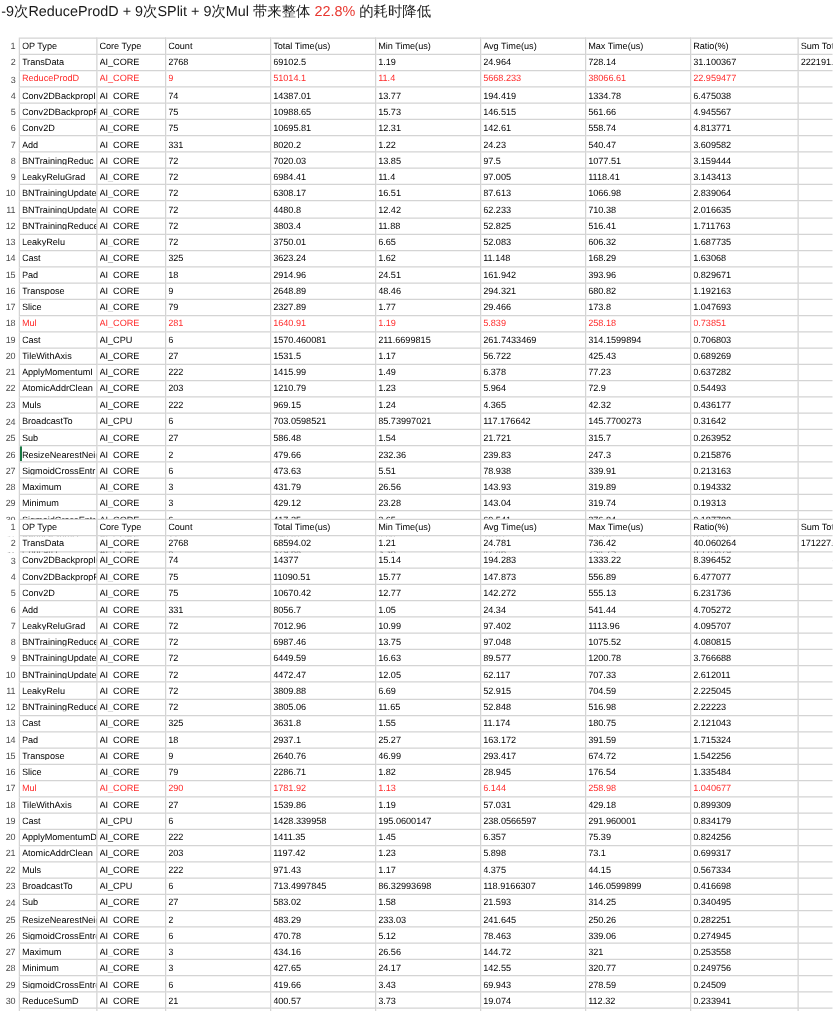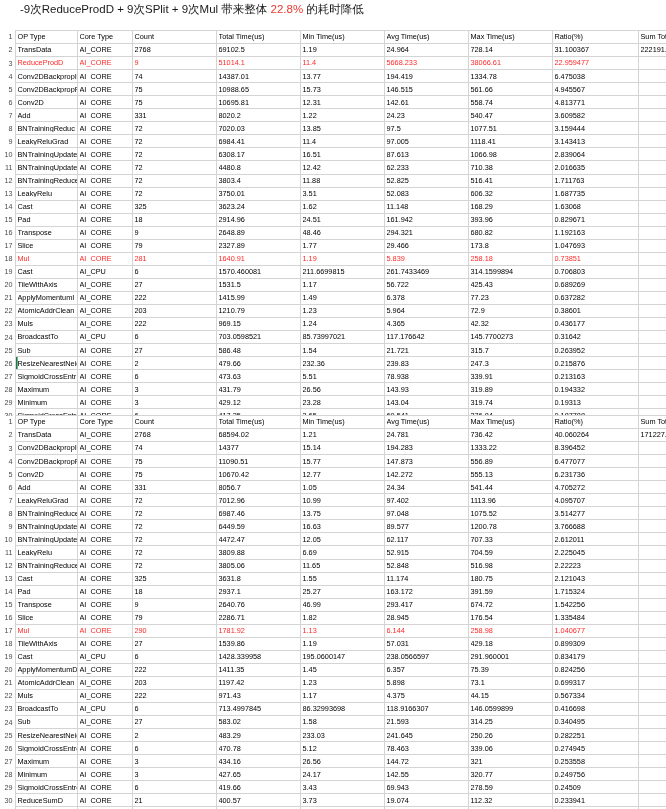--- a/index.html
+++ b/index.html
@@ -5,21 +5,21 @@
   html,body{margin:0;padding:0;background:#ffffff;}
   body{
     width:666px;height:809px;
     font-family:"Liberation Sans","DejaVu Sans",sans-serif;
     color:#000;
     overflow:hidden;
   }
   .page{position:relative;width:666px;height:809px;}
 
   .headline{
-    position:absolute;left:20px;top:2px;
+    position:absolute;left:1px;top:2px;
     font-size:11.5px;
     letter-spacing:0px;
     white-space:nowrap;
     color:#1a1a1a;
   }
   .headline .pct{color:#e8372f;}
 
   .sheet{
     position:absolute;
     left:1px;
@@ -465,21 +465,21 @@
           <td>
             <span class="clip">AI_CORE</span>
           </td>
           <td>
             <span class="clip">72</span>
           </td>
           <td>
             <span class="clip">3750.01</span>
           </td>
           <td>
-            <span class="clip">3.51</span>
+            <span class="clip">6.65</span>
           </td>
           <td>
             <span class="clip">52.083</span>
           </td>
           <td>
             <span class="clip">606.32</span>
           </td>
           <td>
             <span class="clip">1.687735</span>
           </td>
@@ -744,21 +744,21 @@
           <td>
             <span class="clip">1.23</span>
           </td>
           <td>
             <span class="clip">5.964</span>
           </td>
           <td>
             <span class="clip">72.9</span>
           </td>
           <td>
-            <span class="clip">0.38601</span>
+            <span class="clip">0.54493</span>
           </td>
           <td>
             <span class="clip"></span>
           </td>
         </tr>
         <tr>
           <td class="idx">23</td>
           <td>
             <span class="clip">Muls</span>
           </td>
@@ -1301,21 +1301,21 @@
           <td>
             <span class="clip">13.75</span>
           </td>
           <td>
             <span class="clip">97.048</span>
           </td>
           <td>
             <span class="clip">1075.52</span>
           </td>
           <td>
-            <span class="clip">3.514277</span>
+            <span class="clip">4.080815</span>
           </td>
           <td>
             <span class="clip"></span>
           </td>
         </tr>
         <tr>
           <td class="idx">9</td>
           <td>
             <span class="clip">BNTrainingUpdateG</span>
           </td>

